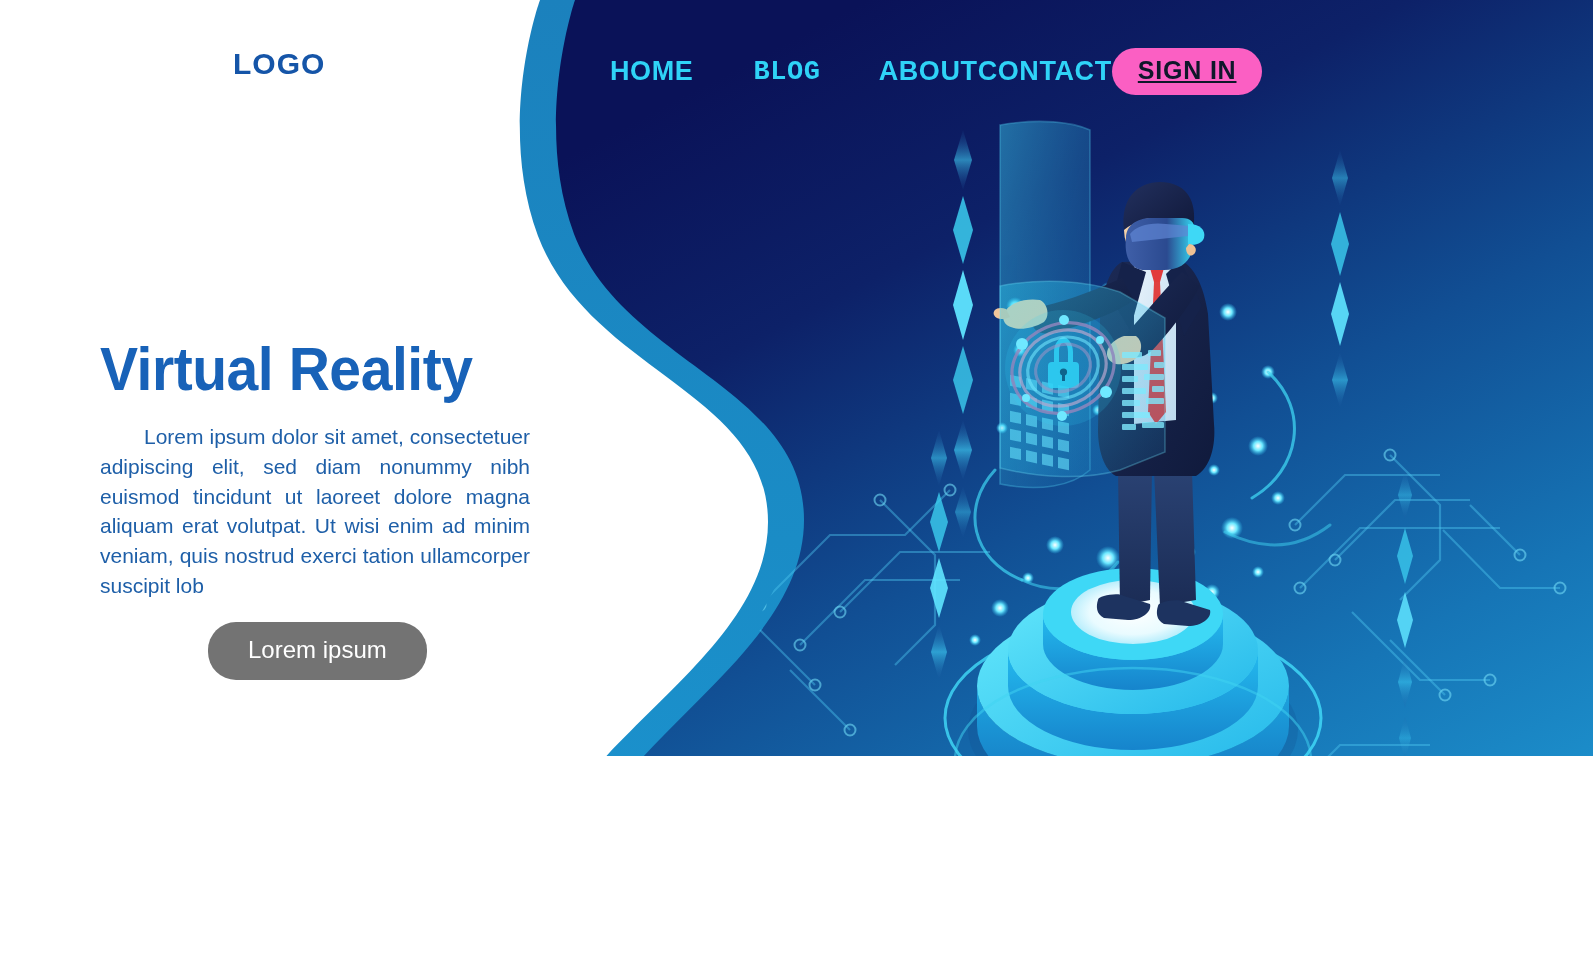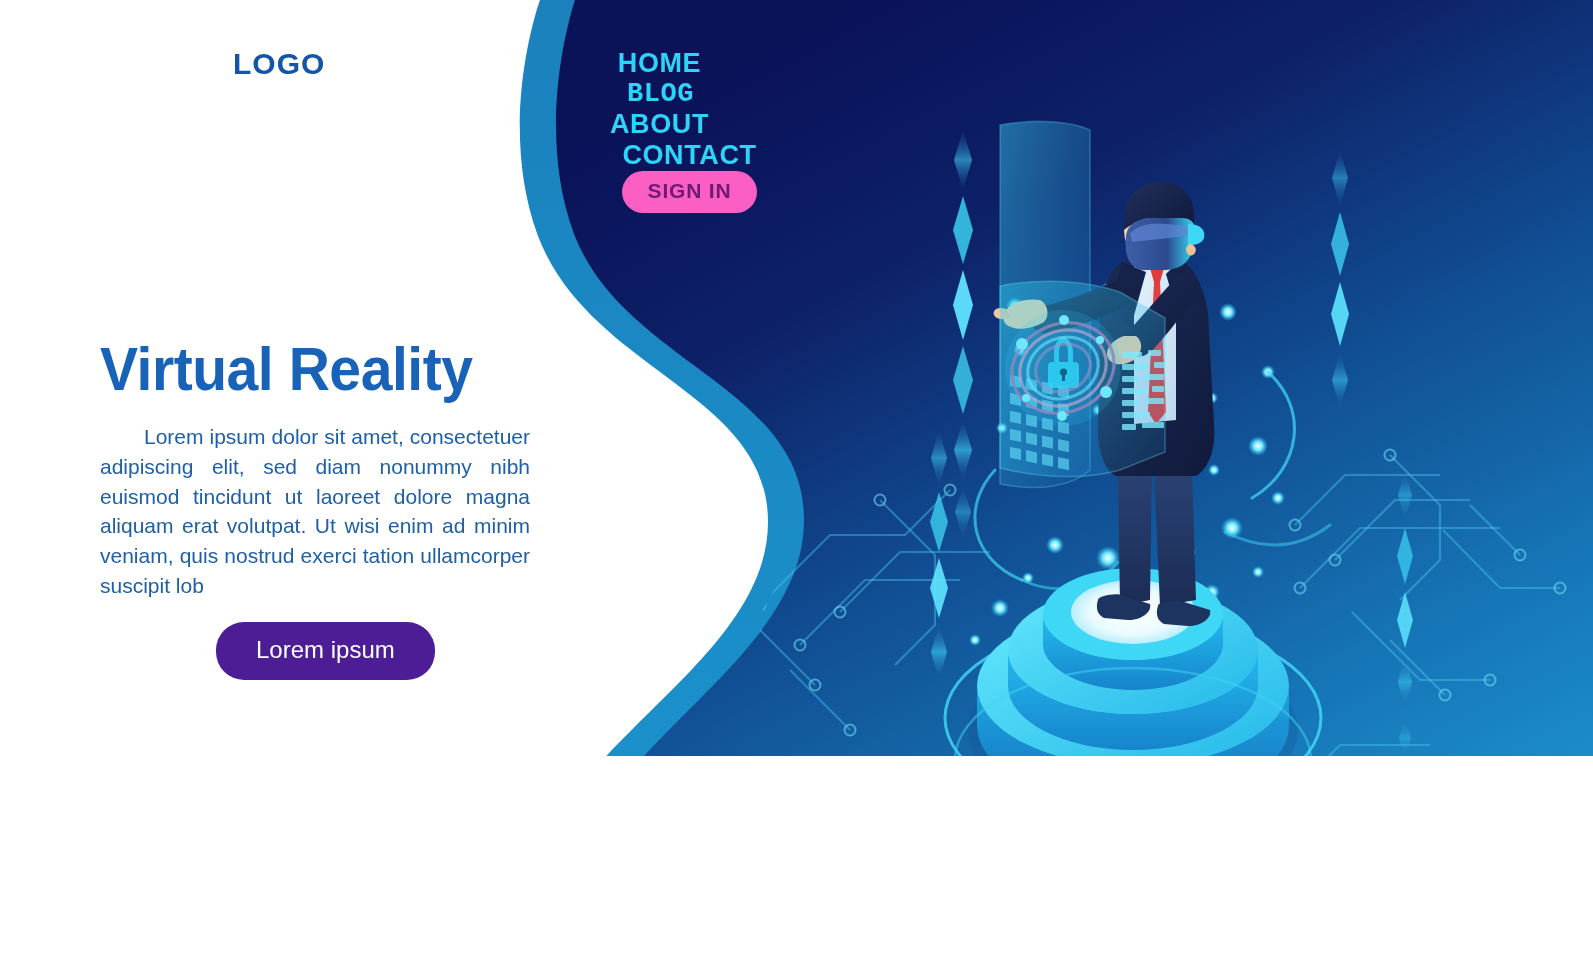--- a/index.html
+++ b/index.html
@@ -9,41 +9,41 @@
   .page { position:relative; width:1593px; height:756px; overflow:hidden; background:#ffffff; }
 
   
   .bg-svg { position:absolute; inset:0; width:1593px; height:980px; display:block; }
 
   
   .navbar { position:absolute; top:0; left:0; width:1593px; height:130px; z-index:40;
             display:flex; align-items:flex-start; }
   .logo { position:absolute; left:233px; top:47px; font-size:30px; font-weight:bold;
           letter-spacing:1px; color:#1555a8; }
-  .nav-links { position:absolute; left:610px; top:48px; display:flex; align-items:center; gap:0px;flex-direction:column; }
+  .nav-links { position:absolute; left:610px; top:48px; display:flex; align-items:center; gap:0px; }
   .nav-item { font-size:27px; font-weight:bold; letter-spacing:0.6px; color:#2fd3f7;
               cursor:pointer; white-space:nowrap; }
   .nav-item.n0 { margin-right:60px; }
   .nav-item.n1 { margin-right:58px;font-family:Liberation Mono, monospace; }
-  .nav-item.n2 { margin-right:60px; }
+  .nav-item.n2 { }
   .nav-item.n3 { }
   .signin { display:inline-flex; align-items:center; justify-content:center;
-            background:#fb5fc3; color:#701a75; font-size:21px; font-weight:bold;
+            background:#fb5fc3; color:#0f172a; font-size:25px; font-weight:bold;
             letter-spacing:0.8px; border:none; border-radius:30px;
-            padding:8px 26px 10px 26px; cursor:pointer; }
+            padding:8px 26px 10px 26px; cursor:pointer;text-decoration:underline; }
 
   
   .hero { position:absolute; left:100px; top:300px; width:440px; z-index:30;margin-top:38px; }
   .hero h1 { font-size:62px; font-weight:bold; color:#1862b8; line-height:1.0;
              letter-spacing:-0.5px; font-family:"Liberation Sans Narrow","Liberation Sans",sans-serif;
              transform:scaleX(0.92); transform-origin:left center; }
   .hero p { margin-top:22px; font-size:21px; line-height:1.42; color:#1e5fa8;
             text-align:justify; text-indent:44px; width:430px; }
-  .cta { position:absolute; left:216px; top:622px; z-index:30;
-         background:#4c1d95; color:#ffffff; font-size:24px;
+  .cta { position:absolute; left:208px; top:622px; z-index:30;
+         background:#737373; color:#ffffff; font-size:24px;
          border:none; border-radius:28px; padding:14px 40px 16px 40px; cursor:pointer; }
 </style>
 </head>
 <body>
 
 <div class="page">
 
   <svg class="bg-svg" viewBox="0 0 1593 980" preserveAspectRatio="none">
     <defs>
 

